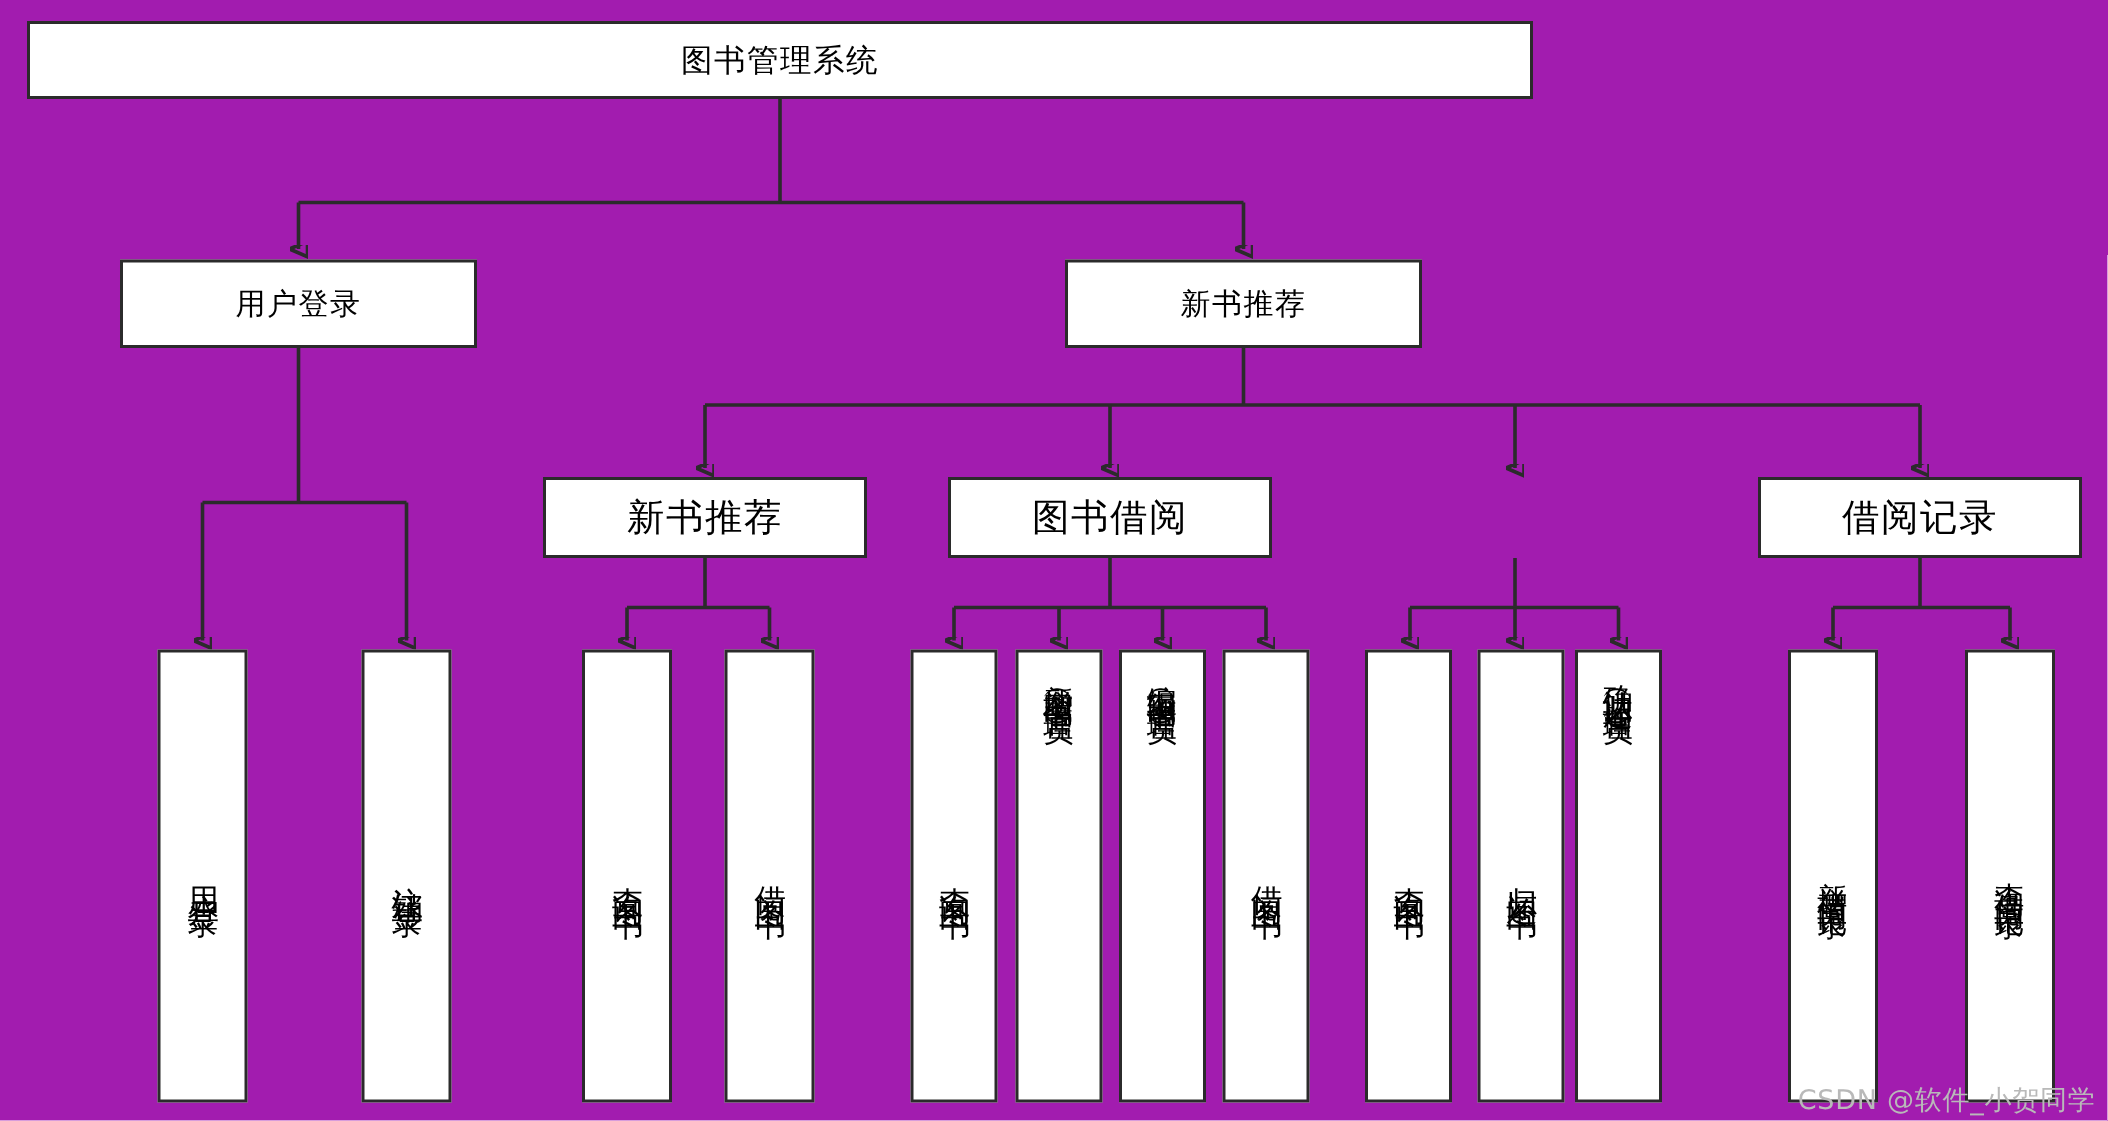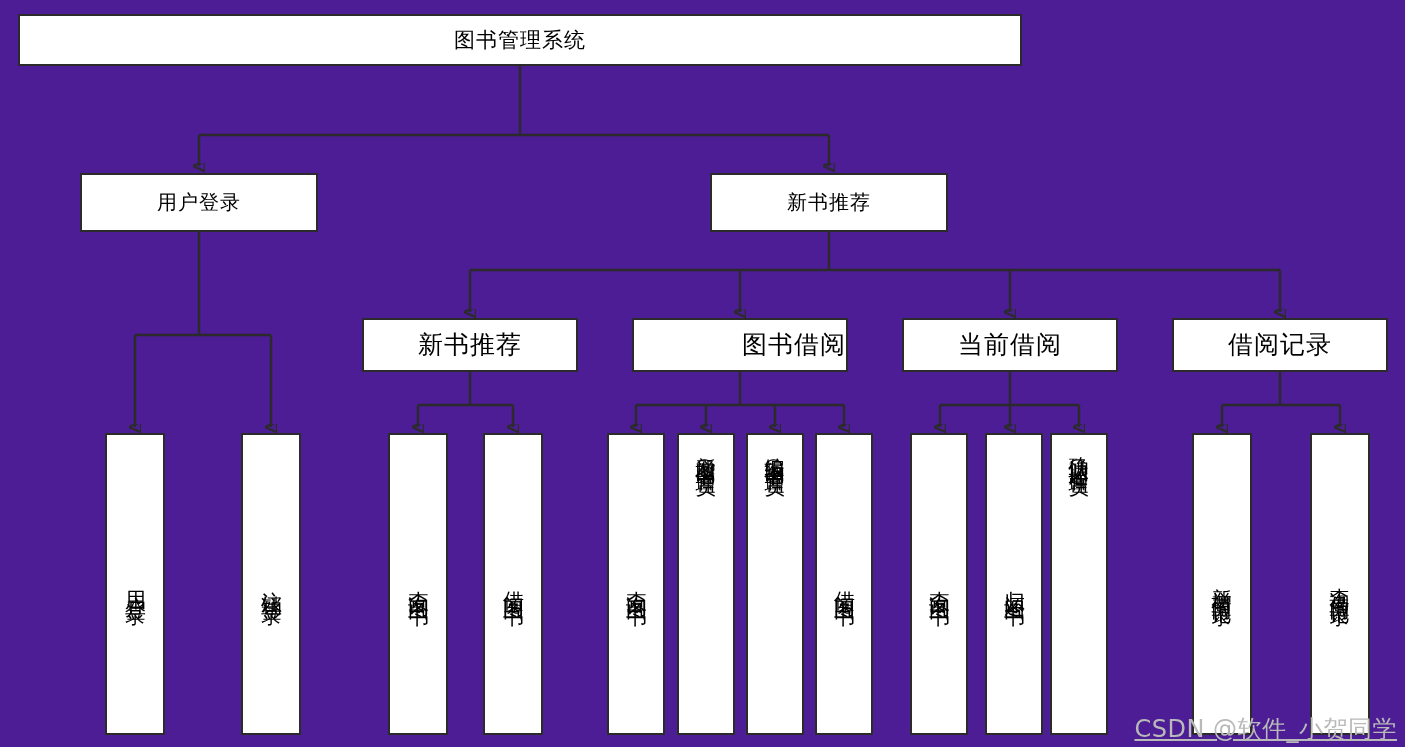--- a/index.html
+++ b/index.html
@@ -5,21 +5,21 @@
 <style>
   html,body{margin:0;padding:0;background:#ffffff;}
   body{
     font-family:"DejaVu Sans","Liberation Sans",sans-serif;
     color:#000;
   }
   #canvas{
     position:relative;
     width:1405px;
     height:747px;
-    background:#4c1d95;
+    background:#a21caf;
     overflow:hidden;
   }
   
   .node{
     position:absolute;
     box-sizing:border-box;
     background:#ffffff;
     border:2px solid #2b2b2b;
     display:flex;
     align-items:center;
@@ -75,25 +75,24 @@
   svg#wires line, svg#wires path{
     stroke:#2b2b2b;
     stroke-width:2.4;
     fill:none;
   }
   
   #watermark{
     position:absolute;
     right:8px;
     bottom:2px;
-    font-size:24px;
+    font-size:18px;
     color:#b9b9b9;
     letter-spacing:0.5px;
     white-space:nowrap;
-    text-decoration:underline;
   }
 </style>
 </head>
 <body>
 
 <div id="canvas">
 
   <svg id="wires" viewBox="0 0 1405 747" xmlns="http://www.w3.org/2000/svg">
     <defs>
       <marker id="arrow" markerWidth="10" markerHeight="12" refX="2.6" refY="6" orient="auto" markerUnits="userSpaceOnUse">
@@ -151,25 +150,22 @@
   <div class="node lvl1" style="left:80px;top:173px;width:238px;height:59px;">
     <span>用户登录</span>
   </div>
   <div class="node lvl1" style="left:710px;top:173px;width:238px;height:59px;">
     <span>新书推荐</span>
   </div>
 
   <div class="node lvl2" style="left:362px;top:318px;width:216px;height:54px;">
     <span>新书推荐</span>
   </div>
-  <div class="node lvl2" style="left:632px;top:318px;width:216px;height:54px;justify-content:flex-end;">
+  <div class="node lvl2" style="left:632px;top:318px;width:216px;height:54px;">
     <span>图书借阅</span>
-  </div>
-  <div class="node lvl2" style="left:902px;top:318px;width:216px;height:54px;">
-    <span>当前借阅</span>
   </div>
   <div class="node lvl2" style="left:1172px;top:318px;width:216px;height:54px;">
     <span>借阅记录</span>
   </div>
 
   <div class="node leaf" style="left:105px;top:433px;width:60px;height:302px;">
     <span class="vtext">用户登录</span>
   </div>
   <div class="node leaf" style="left:241px;top:433px;width:60px;height:302px;">
     <span class="vtext">注销登录</span>

